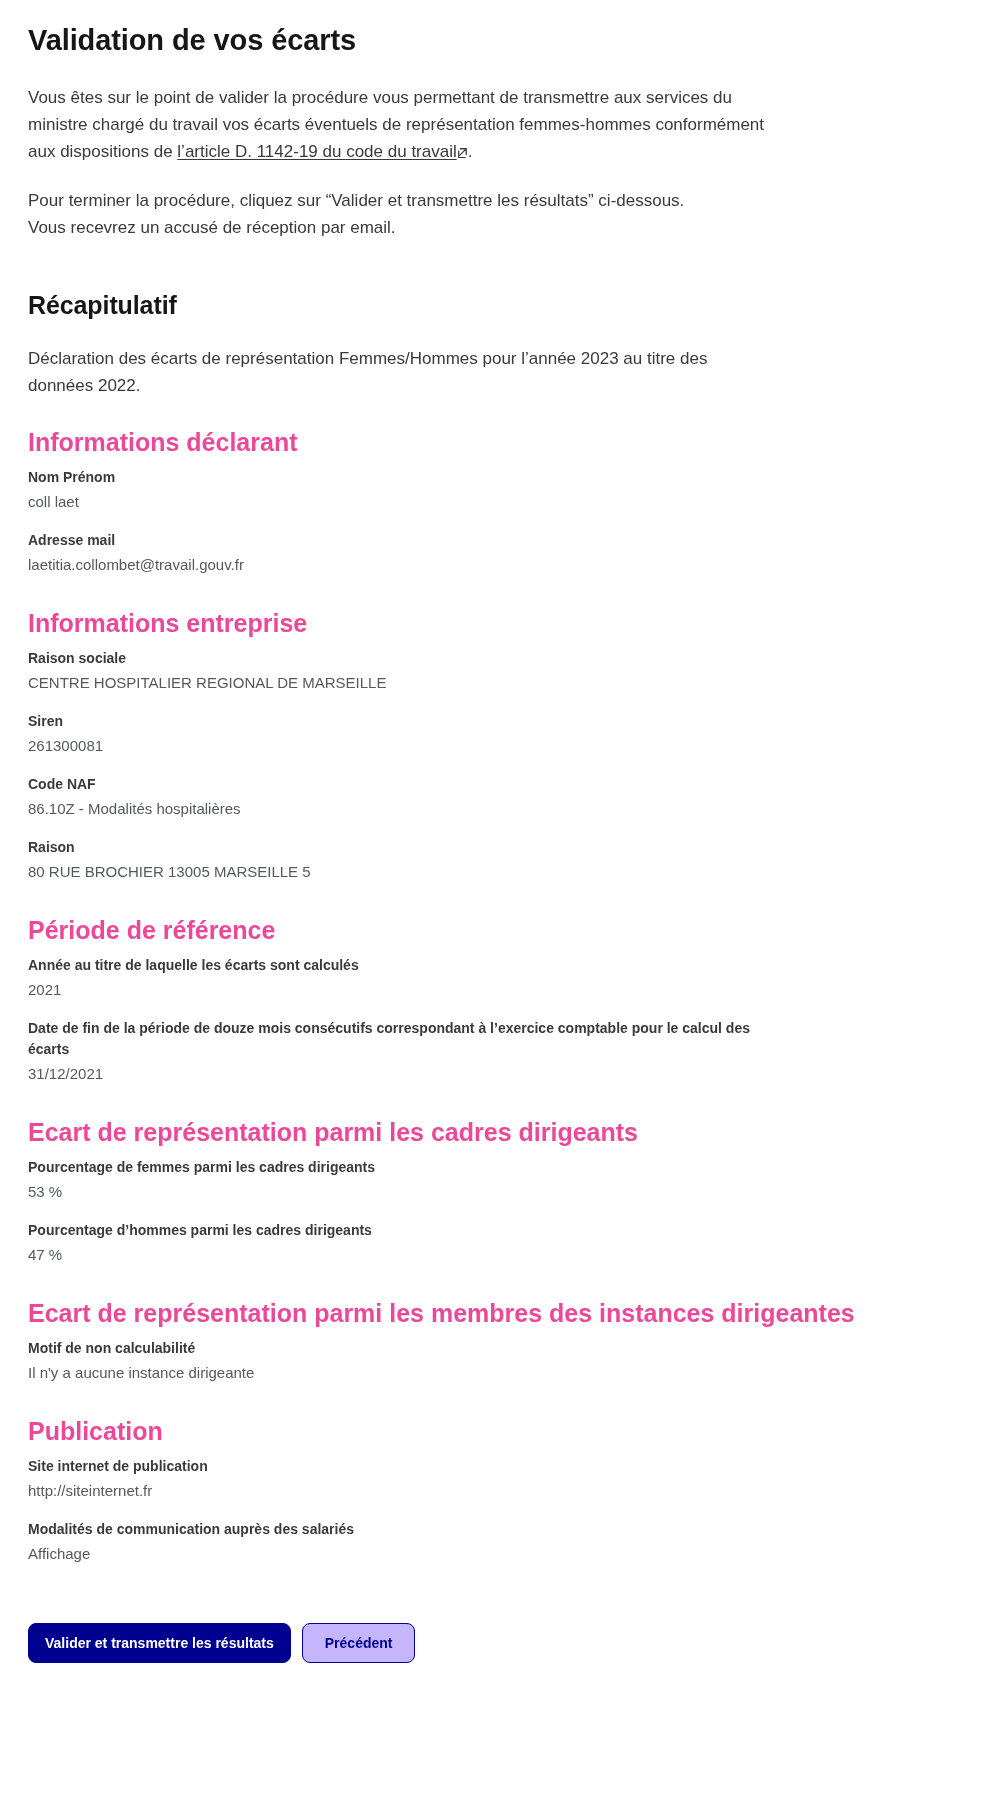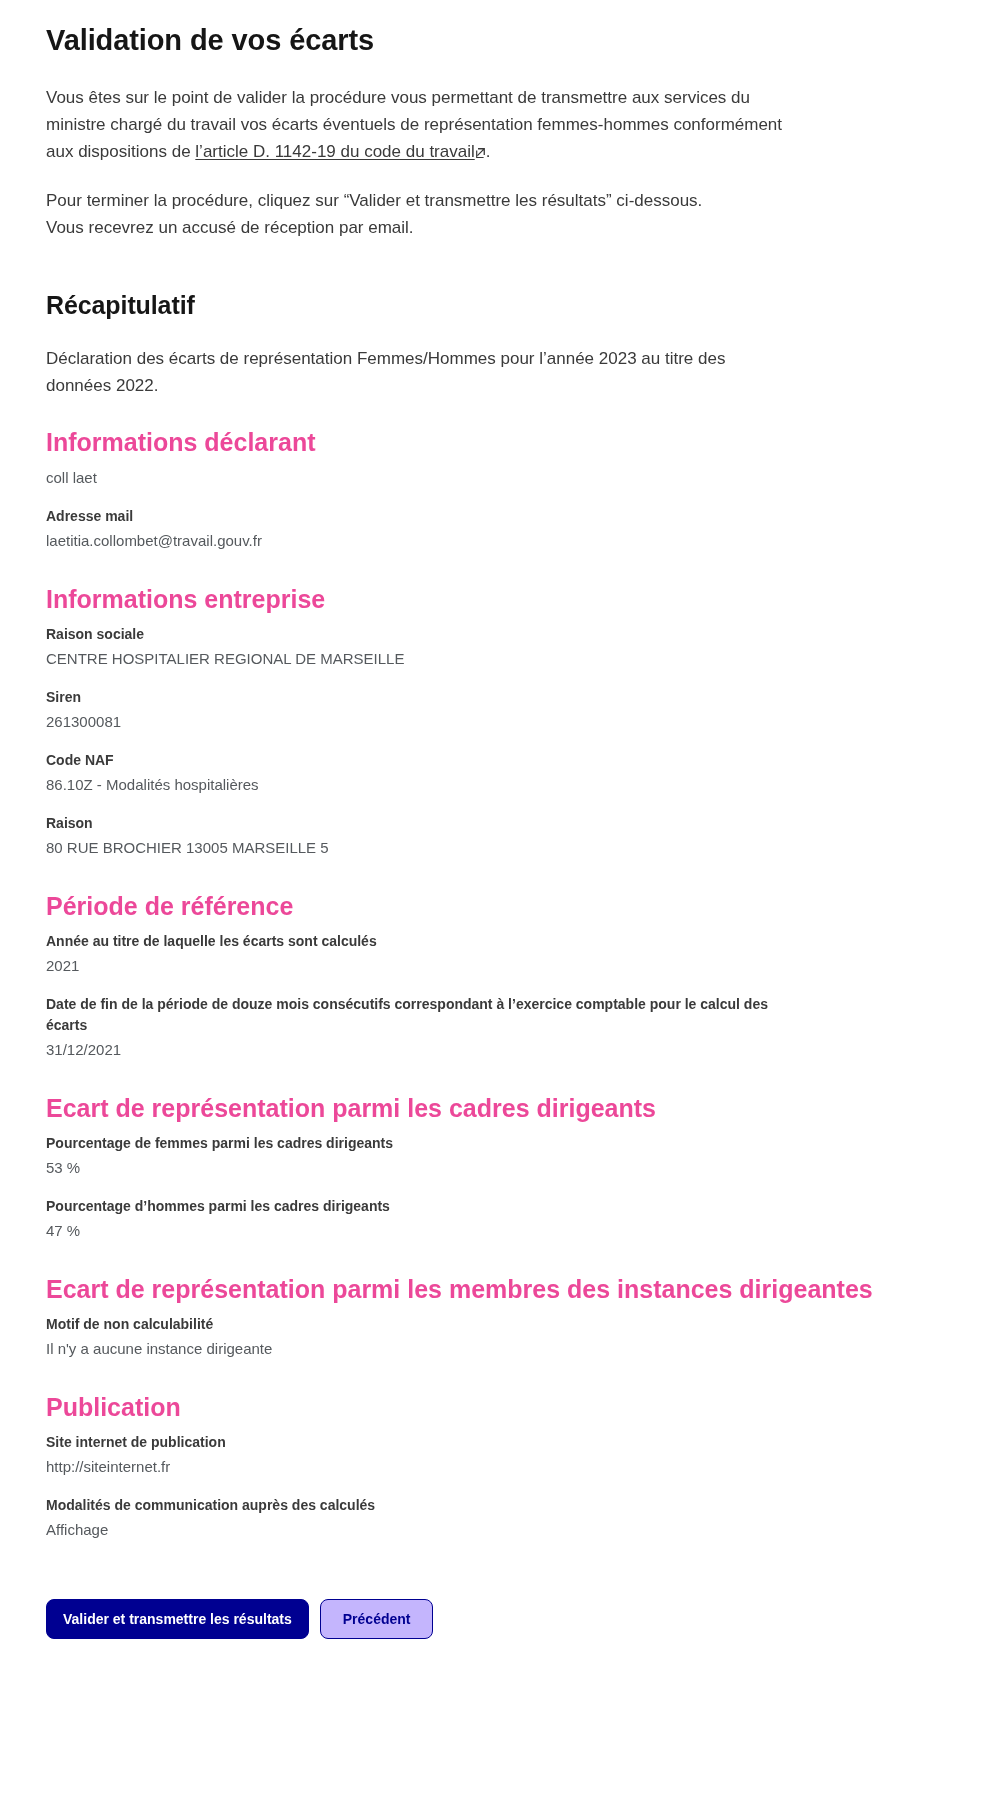--- a/index.html
+++ b/index.html
@@ -11,21 +11,21 @@
   }
   body {
     width: 986px;
     min-height: 1796px;
     font-family: "Liberation Sans", sans-serif;
     color: #3a3a3a;
     -webkit-font-smoothing: antialiased;
   }
   .page {
     width: 986px;
-    padding: 14px 28px 0 46px;
+    padding: 14px 28px 0 28px;
   }
 
   h1.page-title {
     font-size: 29px;
     line-height: 36px;
     font-weight: 700;
     color: #161616;
     margin: 8px 0 26px 0;
     letter-spacing: -0.1px;
   }
@@ -134,20 +134,21 @@
           </svg></span></a><span>.</span></p>
 
   <p class="intro tight">Pour terminer la procédure, cliquez sur “Valider et transmettre les résultats” ci-dessous.</p>
   <p class="intro">Vous recevrez un accusé de réception par email.</p>
 
   <h2 class="section-title">Récapitulatif</h2>
   <p class="intro">Déclaration des écarts de représentation Femmes/Hommes pour l’année 2023 au titre des données 2022.</p>
 
   <h3 class="sub-title first">Informations déclarant</h3>
   <div class="field">
+    <div class="field-label">Nom Prénom</div>
     <div class="field-value">coll laet</div>
   </div>
   <div class="field">
     <div class="field-label">Adresse mail</div>
     <div class="field-value">laetitia.collombet@travail.gouv.fr</div>
   </div>
 
   <h3 class="sub-title">Informations entreprise</h3>
   <div class="field">
     <div class="field-label">Raison sociale</div>
@@ -191,21 +192,21 @@
     <div class="field-label">Motif de non calculabilité</div>
     <div class="field-value">Il n'y a aucune instance dirigeante</div>
   </div>
 
   <h3 class="sub-title">Publication</h3>
   <div class="field">
     <div class="field-label">Site internet de publication</div>
     <div class="field-value">http://siteinternet.fr</div>
   </div>
   <div class="field">
-    <div class="field-label">Modalités de communication auprès des calculés</div>
+    <div class="field-label">Modalités de communication auprès des salariés</div>
     <div class="field-value">Affichage</div>
   </div>
 
   <div class="actions">
     <button type="button" class="btn btn-primary">Valider et transmettre les résultats</button>
     <button type="button" class="btn btn-secondary">Précédent</button>
   </div>
 
 </div>
 

